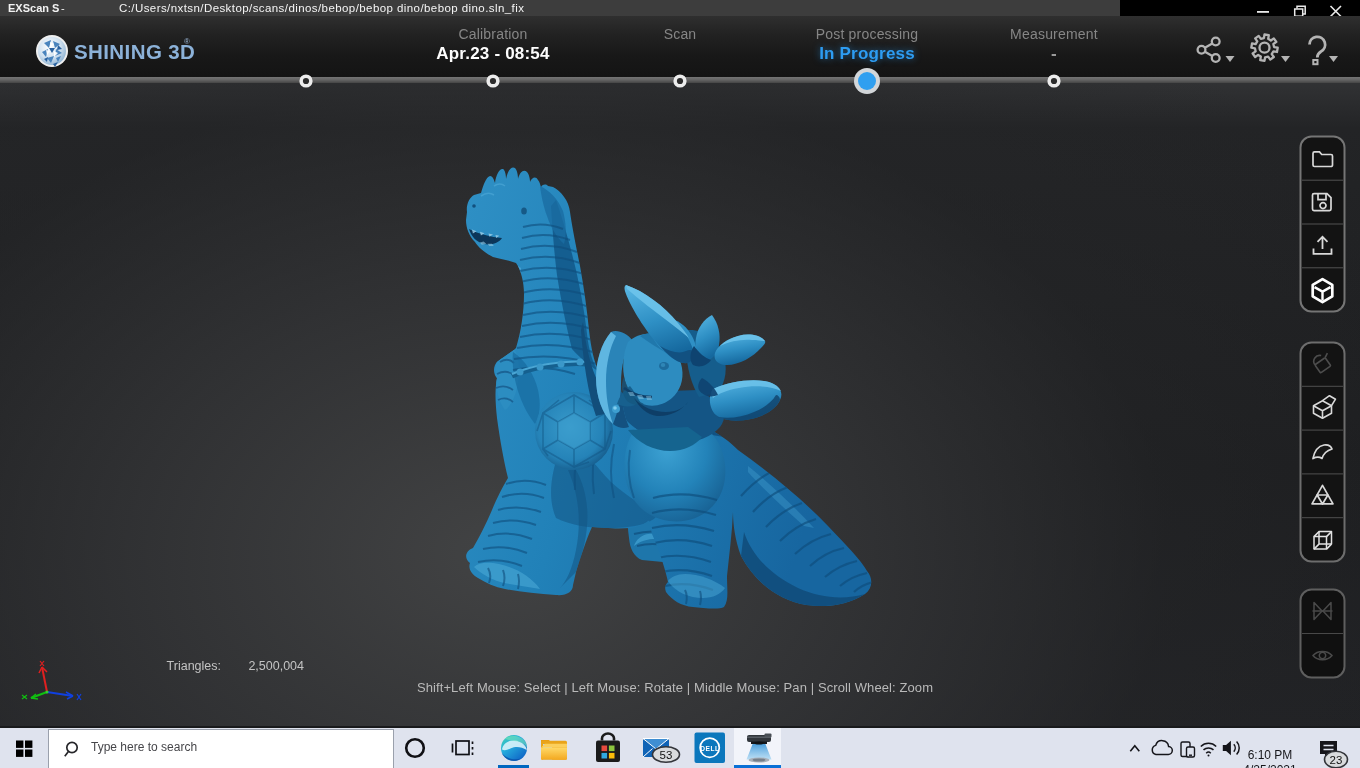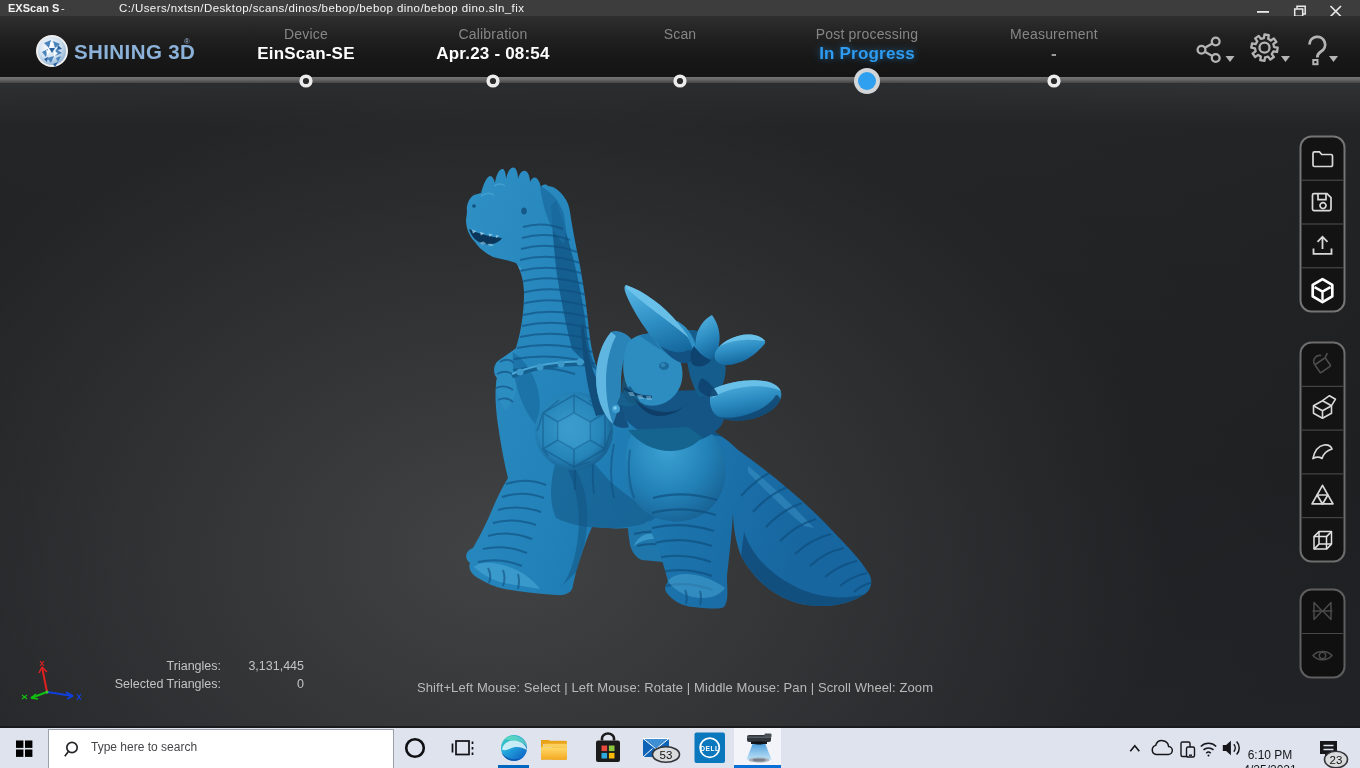--- a/index.html
+++ b/index.html
@@ -1,20 +1,20 @@
 <!DOCTYPE html>
 <html><head>
 <meta charset="utf-8">
 <style>
   * { margin:0; padding:0; box-sizing:border-box; }
   html,body { width:1360px; height:768px; overflow:hidden; background:#000; }
   body { font-family:"Liberation Sans", sans-serif; }
   #app { position:relative; width:1360px; height:768px; overflow:hidden; }
   
-  #titlebar { position:absolute; left:0; top:0; width:1360px; height:16px; background:#3d3d3d; color:#f2f2f2; }
+  #titlebar { position:absolute; left:0; top:0; width:1120px; height:16px; background:#3d3d3d; color:#f2f2f2; }
   #titlebar .t1 { position:absolute; left:8px; top:2px; font-size:11px; font-weight:bold; }
   #titlebar .dash { position:absolute; left:61px; top:2px; font-size:11px; }
   #titlebar .t2 { position:absolute; left:75px; top:2px; font-size:11.5px; color:#f5f5f5; letter-spacing:0.42px;margin-left:44px;}
   
   #header { position:absolute; left:0; top:16px; width:1360px; height:61px;
             background:linear-gradient(180deg,#2f2f2f 0%, #222 30%, #181818 65%, #141414 100%); }
   #pline { position:absolute; left:0; top:77px; width:1360px; height:6px;
            background:linear-gradient(180deg,#757575 0%, #666 45%, #454545 100%); }
   .navcol { position:absolute; top:0; height:61px; width:220px; text-align:center; }
   .navlab { position:absolute; top:10px; width:220px; font-size:14px; color:#868686; letter-spacing:0.2px; }
@@ -262,25 +262,21 @@
         <path d="M4,52 l5,4 M9,52 l-5,4" stroke="#10c010" stroke-width="1.2"></path>
         <path d="M29,49 L55,53" stroke="#1040e0"></path>
         <path d="M55,53 l-7,-4 M55,53 l-6,3" stroke="#1040e0" stroke-width="1.5"></path>
         <path d="M59,51 l4,6 M63,51 l-4,6" stroke="#1040e0" stroke-width="1.2"></path>
         <circle cx="29" cy="49" r="1.5" fill="#30d030" stroke="none"></circle>
       </g>
     </svg>
     <div id="stats">
       <div class="row">
           <div class="lab">Triangles:</div>
-          <div class="val">3,131,445</div>
-        </div>
-      <div class="row">
-          <div class="lab">Selected Triangles:</div>
-          <div class="val">0</div>
+          <div class="val">2,500,004</div>
         </div>
     </div>
     <div id="helptext">Shift+Left Mouse: Select | Left Mouse: Rotate | Middle Mouse: Pan | Scroll Wheel: Zoom</div>
     <svg id="sidebar" width="66" height="570" viewBox="1294 128 66 570" style="position:absolute;left:1294px;top:45px">
 
       <rect x="1300.5" y="136.5" width="44" height="175" rx="11" fill="#131313" stroke="#757575" stroke-width="2"></rect>
       <line x1="1302" y1="180.2" x2="1343" y2="180.2" stroke="#535353" stroke-width="1"></line>
       <line x1="1302" y1="224" x2="1343" y2="224" stroke="#535353" stroke-width="1"></line>
       <line x1="1302" y1="267.8" x2="1343" y2="267.8" stroke="#535353" stroke-width="1"></line>
 
@@ -391,24 +387,20 @@
         <polygon points="19,33 24,31 21,36"></polygon>
       </g>
       <g fill="#ffffff" opacity="0.9">
         <polygon points="16,11 20,13 17,16"></polygon>
         <polygon points="12,19 16,20 13,24"></polygon>
         <polygon points="20,20 24,22 20,26"></polygon>
       </g>
       <text x="40" y="28" font-family="Liberation Sans, sans-serif" font-size="20.5" font-weight="bold" fill="#8cb2d9" letter-spacing="0.4">SHINING 3D</text>
       <text x="150" y="13" font-family="Liberation Sans, sans-serif" font-size="8" fill="#9ab6d6">®</text>
     </svg>
-    <div class="navcol" style="left:196px">
-        <div class="navlab">Device</div>
-        <div class="navval">EinScan-SE</div>
-      </div>
     <div class="navcol" style="left:383px">
         <div class="navlab">Calibration</div>
         <div class="navval">Apr.23 - 08:54</div>
       </div>
     <div class="navcol" style="left:570px">
         <div class="navlab">Scan</div>
       </div>
     <div class="navcol" style="left:757px">
         <div class="navlab">Post processing</div>
         <div class="navval blue">In Progress</div>

